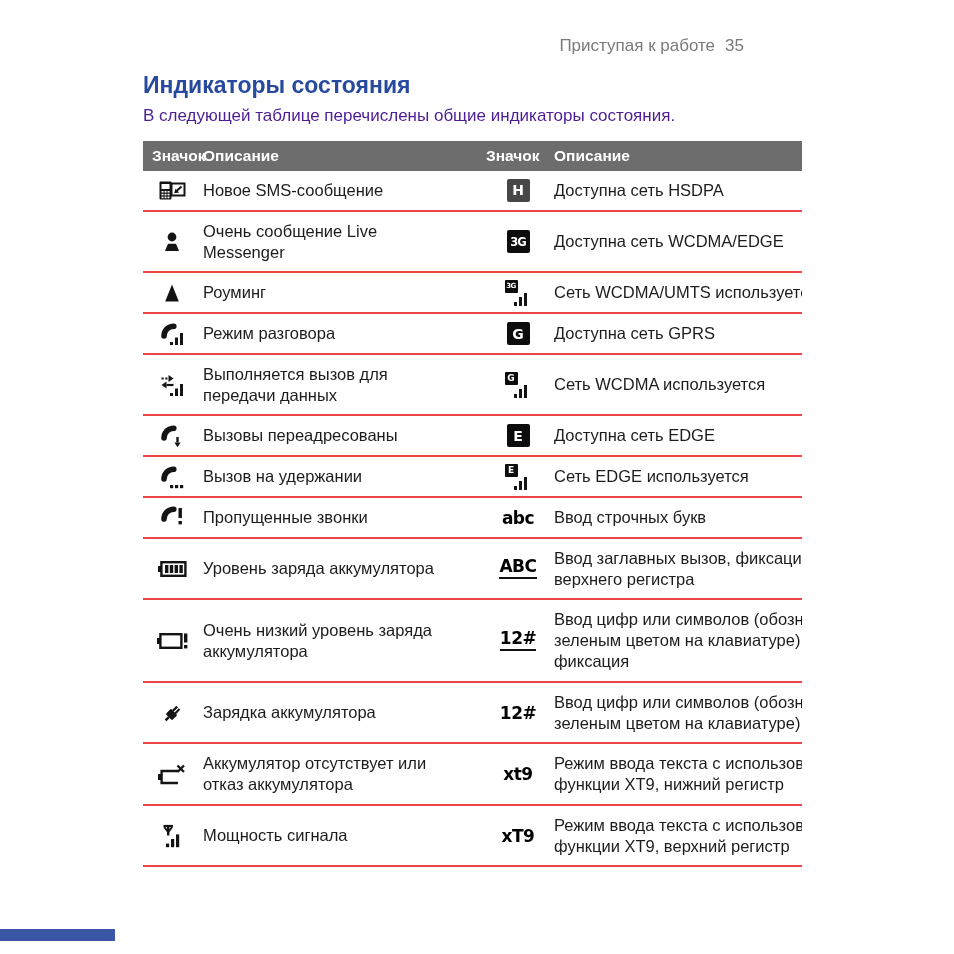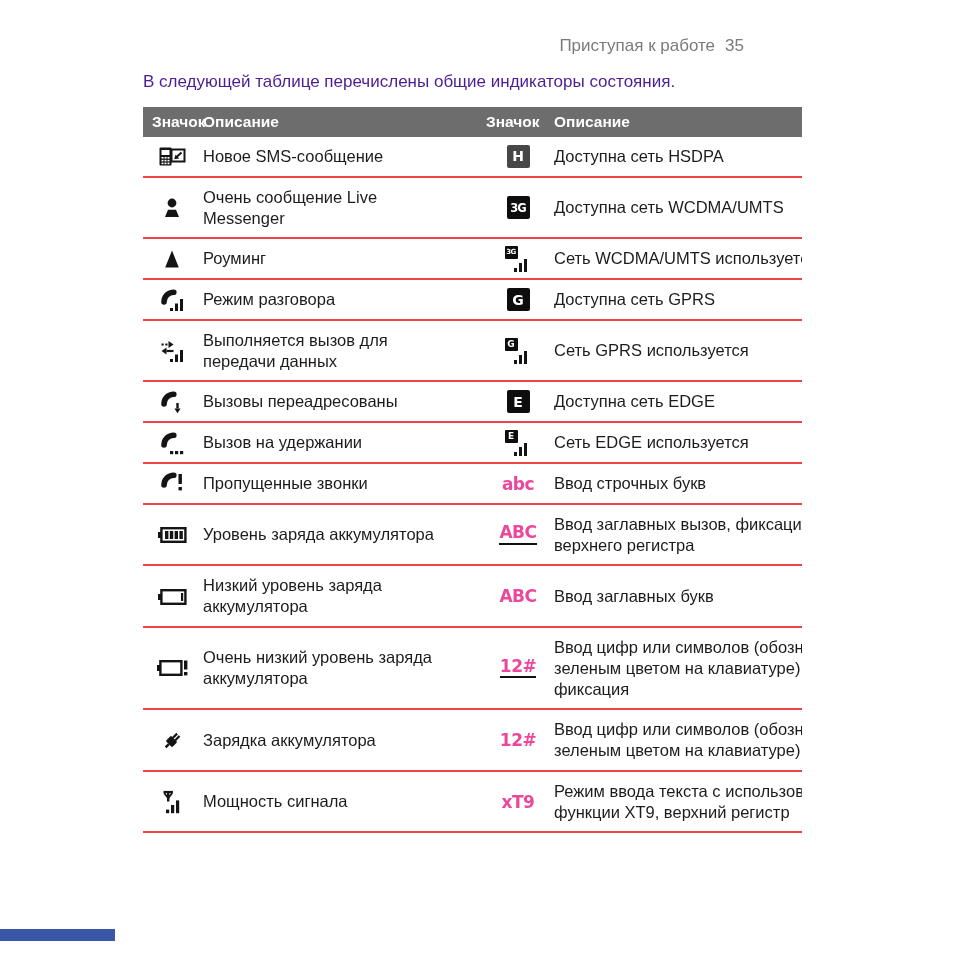--- a/index.html
+++ b/index.html
@@ -52,36 +52,37 @@
   }
   .boxbars .minibox.small-text { font-size:7px; letter-spacing:-0.5px; }
   .boxbars .bar { position:absolute; bottom:0; background:#141414; width:3.5px; }
   .boxbars .b1 { left:9px;  height:4px; }
   .boxbars .b2 { left:14px; height:8.5px; }
   .boxbars .b3 { left:19px; height:13px; }
 
   
   .texticon {
     display:inline-block; font-family:"DejaVu Sans", sans-serif;
-    font-weight:700; font-size:17px; color:#ec4899; letter-spacing:-0.5px;
+    font-weight:700; font-size:17px; color:#000000; letter-spacing:-0.5px;
     vertical-align:middle; line-height:1;
   }
   .texticon.underline { border-bottom:2.5px solid #111; padding-bottom:1.5px; }
 
   .footer-bar { position:absolute; left:0; top:929px; width:115px; height:12px; }
 </style>
 </head>
 <body>
 
 <div class="page">
   <div class="page-header">
     <span>Приступая к работе</span><span class="pageno">35</span>
   </div>
 
   <div class="content">
+    <h1 class="title" style="color: rgb(39, 73, 158);">Индикаторы состояния</h1>
     <p class="intro">В следующей таблице перечислены общие индикаторы состояния.</p>
 
     <table class="ind">
       <thead>
         <tr>
           <th class="h-icon-l">Значок</th>
           <th class="h-desc-l">Описание</th>
           <th class="h-icon-r">Значок</th>
           <th class="h-desc-r">Описание</th>
         </tr>
@@ -110,21 +111,21 @@
             <td class="icon right"><span><span class="letterbox" style="background: rgb(71, 71, 71);">H</span></span></td>
             <td class="desc right">Доступна сеть HSDPA</td>
           </tr>
           <tr>
             <td class="icon left"><span><svg class="pictogram" width="20" height="22" viewBox="0 0 20 22">
                   <circle cx="10" cy="6" r="4.4"></circle>
                   <polygon points="3,20 6,12.8 14,12.8 17,20"></polygon>
                 </svg></span></td>
             <td class="desc left">Очень сообщение Live Messenger</td>
             <td class="icon right"><span><span class="letterbox small-text" style="background: rgb(13, 13, 13);">3G</span></span></td>
-            <td class="desc right">Доступна сеть WCDMA/UMTS</td>
+            <td class="desc right">Доступна сеть WCDMA/EDGE</td>
           </tr>
           <tr>
             <td class="icon left"><span><svg class="pictogram" width="18" height="20" viewBox="0 0 18 20">
                   <polygon points="9,1.5 15.8,18.5 2.2,18.5"></polygon>
                 </svg></span></td>
             <td class="desc left">Роуминг</td>
             <td class="icon right"><span><span class="boxbars"><span class="minibox small-text" style="background: rgb(13, 13, 13);">3G</span><span class="bar b1"></span><span class="bar b2"></span><span class="bar b3"></span></span></span></td>
             <td class="desc right">Сеть WCDMA/UMTS используется</td>
           </tr>
           <tr>
@@ -143,21 +144,21 @@
                   <path d="M2.5 5.5 h7" stroke="#141414" stroke-width="2.2" stroke-dasharray="2.2 1.6" fill="none"></path>
                   <polygon points="9.5,2 14.5,5.5 9.5,9"></polygon>
                   <path d="M7.5 12 h7" stroke="#141414" stroke-width="2.2" fill="none"></path>
                   <polygon points="7.5,8.5 2.5,12 7.5,15.5"></polygon>
                   <rect x="11" y="20" width="3" height="3"></rect>
                   <rect x="16" y="15.5" width="3" height="7.5"></rect>
                   <rect x="21" y="11" width="3" height="12"></rect>
                 </svg></span></td>
             <td class="desc left">Выполняется вызов для передачи данных</td>
             <td class="icon right"><span><span class="boxbars"><span class="minibox" style="background: rgb(13, 13, 13);">G</span><span class="bar b1"></span><span class="bar b2"></span><span class="bar b3"></span></span></span></td>
-            <td class="desc right">Сеть GPRS используется</td>
+            <td class="desc right">Сеть WCDMA используется</td>
           </tr>
           <tr>
             <td class="icon left"><span><svg class="pictogram" width="26" height="24" viewBox="0 0 26 24">
                   <path d="M5 14 A 9.8 9.8 0 0 1 14.8 4.2" fill="none" stroke="#141414" stroke-width="5.6" stroke-linecap="round"></path>
                   <path d="M18.5 13 v5.5" stroke="#141414" stroke-width="2.4" fill="none"></path>
                   <polygon points="15.4,18.5 21.6,18.5 18.5,23.2"></polygon>
                 </svg></span></td>
             <td class="desc left">Вызовы переадресованы</td>
             <td class="icon right"><span><span class="letterbox" style="background: rgb(13, 13, 13);">E</span></span></td>
             <td class="desc right">Доступна сеть EDGE</td>
@@ -190,30 +191,20 @@
                   <rect x="8" y="5" width="3.4" height="8"></rect>
                   <rect x="12.8" y="5" width="3.4" height="8"></rect>
                   <rect x="17.6" y="5" width="3.4" height="8"></rect>
                   <rect x="22.4" y="5" width="3.4" height="8"></rect>
                 </svg></span></td>
             <td class="desc left">Уровень заряда аккумулятора</td>
             <td class="icon right"><span><span class="texticon underline">ABC</span></span></td>
             <td class="desc right">Ввод заглавных вызов, фиксация верхнего регистра</td>
           </tr>
           <tr>
-            <td class="icon left"><span><svg class="pictogram" width="30" height="18" viewBox="0 0 30 18">
-                  <rect x="1" y="6" width="3" height="6"></rect>
-                  <rect x="4.4" y="2.2" width="24" height="13.6" fill="none" stroke="#141414" stroke-width="2.4"></rect>
-                  <rect x="24" y="5" width="2.2" height="8"></rect>
-                </svg></span></td>
-            <td class="desc left">Низкий уровень заряда аккумулятора</td>
-            <td class="icon right"><span><span class="texticon">ABC</span></span></td>
-            <td class="desc right">Ввод заглавных букв</td>
-          </tr>
-          <tr>
             <td class="icon left"><span><svg class="pictogram" width="33" height="18" viewBox="0 0 33 18">
                   <rect x="1" y="6" width="3" height="6"></rect>
                   <rect x="4.4" y="2.2" width="21" height="13.6" fill="none" stroke="#141414" stroke-width="2.4"></rect>
                   <rect x="28" y="1.5" width="3.4" height="9"></rect>
                   <rect x="28" y="13" width="3.4" height="3.4"></rect>
                 </svg></span></td>
             <td class="desc left">Очень низкий уровень заряда аккумулятора</td>
             <td class="icon right"><span><span class="texticon underline">12#</span></span></td>
             <td class="desc right">Ввод цифр или символов (обозначены зеленым цветом на клавиатуре), фиксация</td>
           </tr>
@@ -222,20 +213,30 @@
                   <g transform="rotate(45 13 13)">
                     <rect x="8.5" y="10" width="9" height="7.5" rx="1.2"></rect>
                     <rect x="10.3" y="4.2" width="2.2" height="6.2"></rect>
                     <rect x="13.7" y="4.2" width="2.2" height="6.2"></rect>
                     <path d="M13 17.5 v4.5" stroke="#141414" stroke-width="2.4" fill="none"></path>
                   </g>
                 </svg></span></td>
             <td class="desc left">Зарядка аккумулятора</td>
             <td class="icon right"><span><span class="texticon">12#</span></span></td>
             <td class="desc right">Ввод цифр или символов (обозначены зеленым цветом на клавиатуре)</td>
+          </tr>
+          <tr>
+            <td class="icon left"><span><svg class="pictogram" width="30" height="21" viewBox="0 0 30 21">
+                  <rect x="1" y="10" width="3" height="6"></rect>
+                  <path d="M21 7 H4.6 V19 H21" fill="none" stroke="#141414" stroke-width="2.4"></path>
+                  <path d="M20.5 1.5 l6.5 6.5 M27 1.5 l-6.5 6.5" stroke="#141414" stroke-width="2.3" fill="none"></path>
+                </svg></span></td>
+            <td class="desc left">Аккумулятор отсутствует или отказ аккумулятора</td>
+            <td class="icon right"><span><span class="texticon">xt9</span></span></td>
+            <td class="desc right">Режим ввода текста с использованием функции XT9, нижний регистр</td>
           </tr>
           <tr>
             <td class="icon left"><span><svg class="pictogram" width="22" height="24" viewBox="0 0 22 24">
                   <path d="M2.5 2 h9.4" stroke="#141414" stroke-width="2.2" fill="none"></path>
                   <path d="M7.2 2.5 V11.5" stroke="#141414" stroke-width="2.4" fill="none"></path>
                   <path d="M3.2 3 L7.2 8.2 M11.2 3 L7.2 8.2" stroke="#141414" stroke-width="1.9" fill="none"></path>
                   <rect x="5" y="19.6" width="3.2" height="3.6"></rect>
                   <rect x="10" y="15" width="3.2" height="8.2"></rect>
                   <rect x="15" y="10.4" width="3.2" height="12.8"></rect>
                 </svg></span></td>

